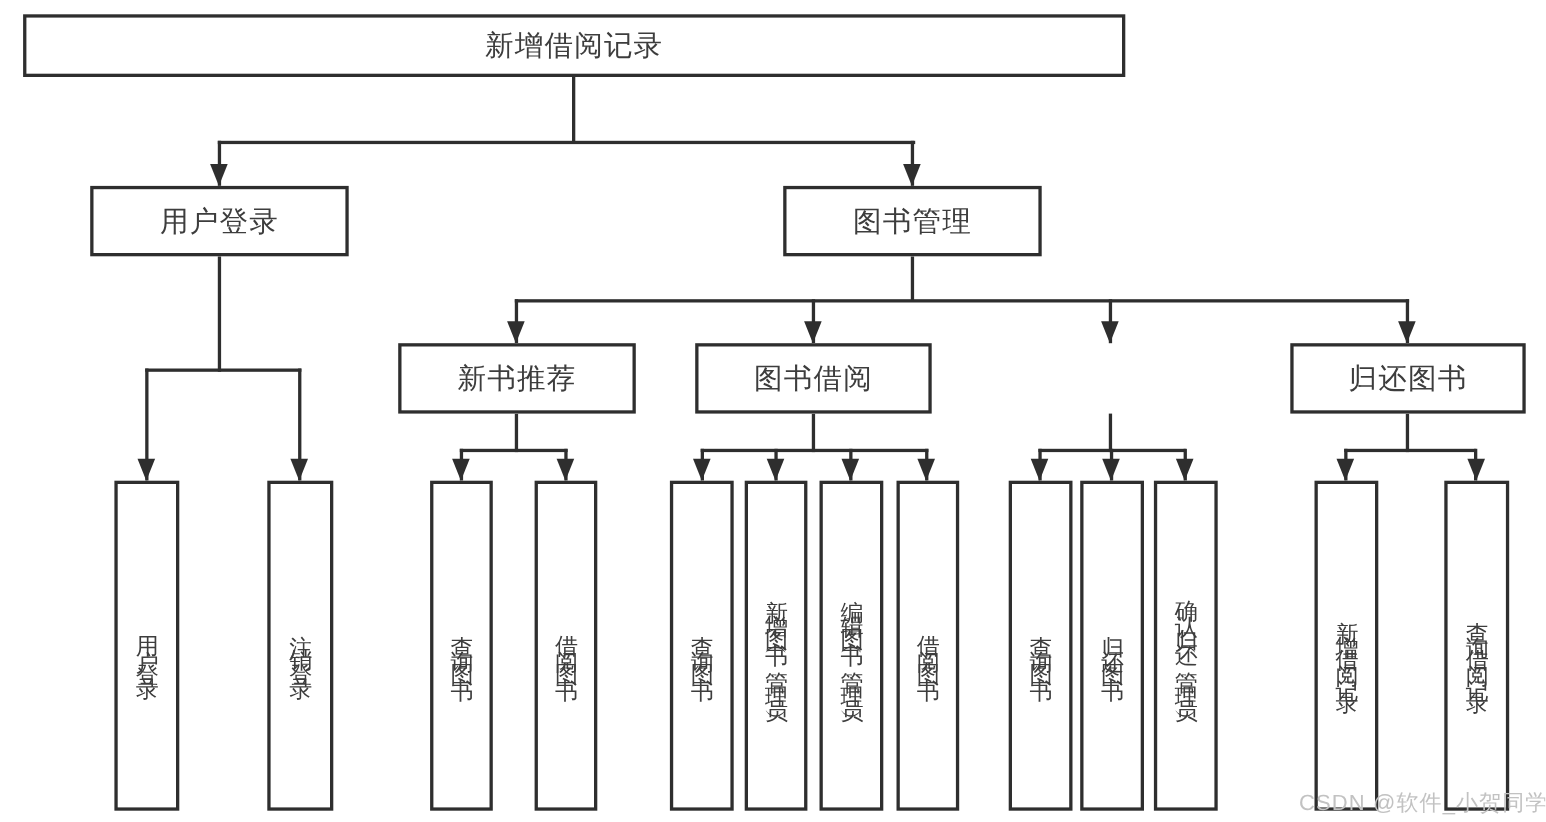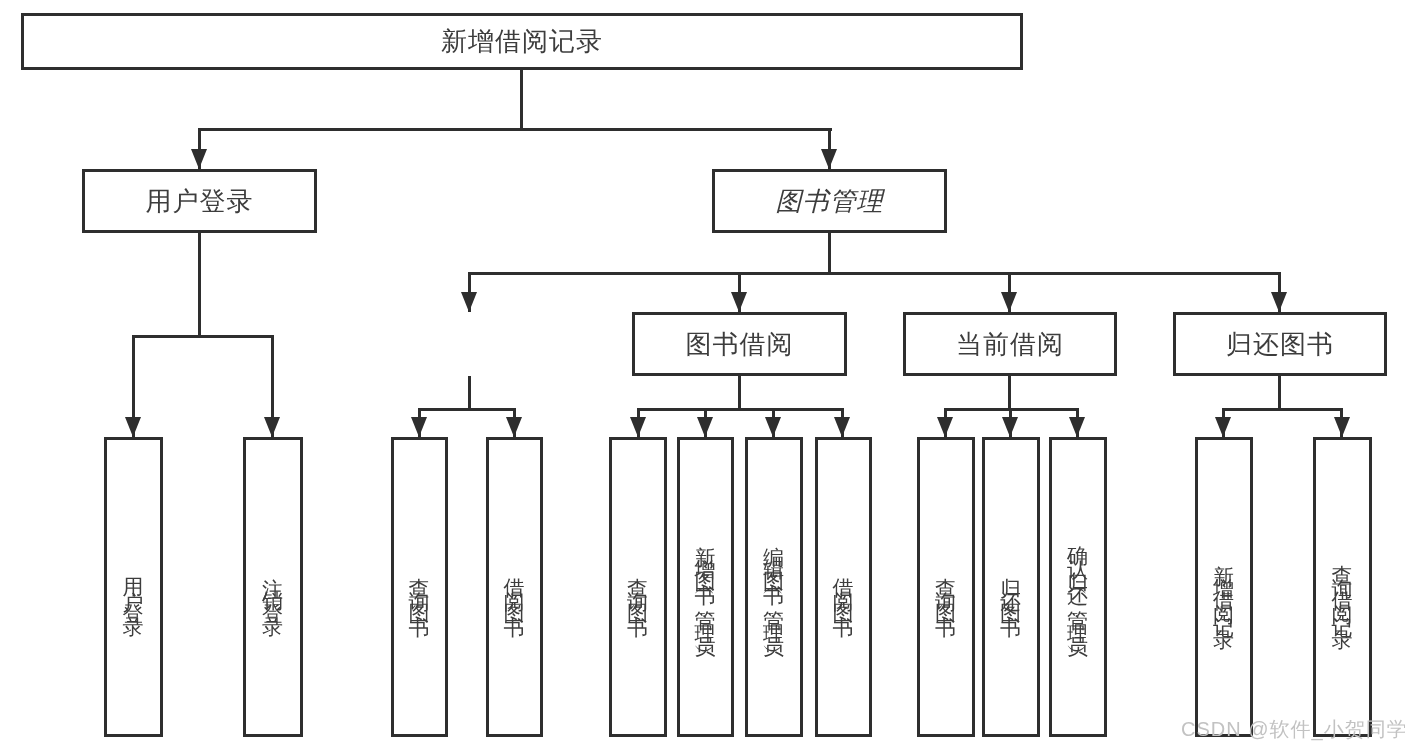--- a/index.html
+++ b/index.html
@@ -52,42 +52,42 @@
   <div class="box" style="left:21px;top:13px;width:1002px;height:57px;">新增借阅记录</div>
 
   <div class="vline" style="left:520px;top:70px;height:60px;"></div>
   <div class="hline" style="left:198px;top:128px;width:634px;"></div>
   <div class="vline" style="left:198px;top:128px;height:41px;"></div>
   <div class="vline" style="left:828px;top:128px;height:41px;"></div>
   <div class="arrow" style="left:191px;top:149px;"></div>
   <div class="arrow" style="left:821px;top:149px;"></div>
 
   <div class="box" style="left:82px;top:169px;width:235px;height:64px;">用户登录</div>
-  <div class="box" style="left:712px;top:169px;width:235px;height:64px;font-style:italic;">图书管理</div>
+  <div class="box" style="left:712px;top:169px;width:235px;height:64px;">图书管理</div>
 
   <div class="vline" style="left:198px;top:233px;height:105px;"></div>
   <div class="hline" style="left:132px;top:335px;width:142px;"></div>
   <div class="vline" style="left:132px;top:335px;height:102px;"></div>
   <div class="vline" style="left:271px;top:335px;height:102px;"></div>
   <div class="arrow" style="left:125px;top:417px;"></div>
   <div class="arrow" style="left:264px;top:417px;"></div>
 
   <div class="vline" style="left:828px;top:233px;height:41px;"></div>
   <div class="hline" style="left:468px;top:272px;width:813px;"></div>
   <div class="vline" style="left:468px;top:272px;height:40px;"></div>
   <div class="vline" style="left:738px;top:272px;height:40px;"></div>
   <div class="vline" style="left:1008px;top:272px;height:40px;"></div>
   <div class="vline" style="left:1278px;top:272px;height:40px;"></div>
   <div class="arrow" style="left:461px;top:292px;"></div>
   <div class="arrow" style="left:731px;top:292px;"></div>
   <div class="arrow" style="left:1001px;top:292px;"></div>
   <div class="arrow" style="left:1271px;top:292px;"></div>
 
+  <div class="box" style="left:362px;top:312px;width:216px;height:64px;">新书推荐</div>
   <div class="box" style="left:632px;top:312px;width:215px;height:64px;">图书借阅</div>
-  <div class="box" style="left:903px;top:312px;width:214px;height:64px;">当前借阅</div>
   <div class="box" style="left:1173px;top:312px;width:214px;height:64px;">归还图书</div>
 
   <div class="vline" style="left:468px;top:376px;height:35px;"></div>
   <div class="hline" style="left:418px;top:408px;width:98px;"></div>
   <div class="vline" style="left:418px;top:408px;height:29px;"></div>
   <div class="vline" style="left:513px;top:408px;height:29px;"></div>
   <div class="arrow" style="left:411px;top:417px;"></div>
   <div class="arrow" style="left:506px;top:417px;"></div>
 
   <div class="vline" style="left:738px;top:376px;height:35px;"></div>

